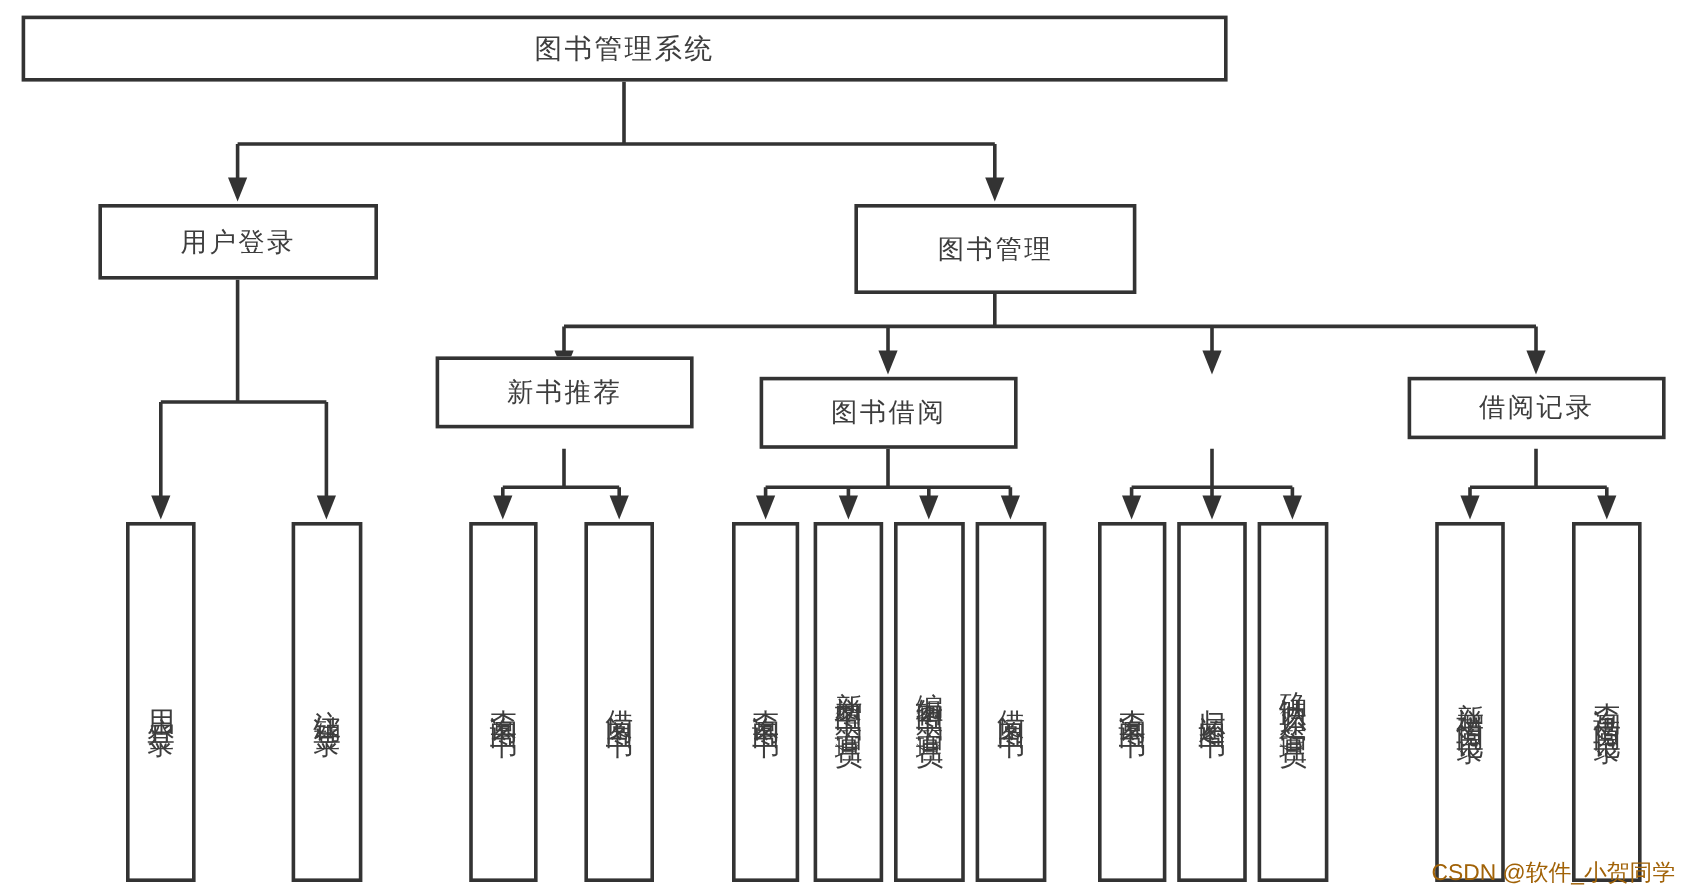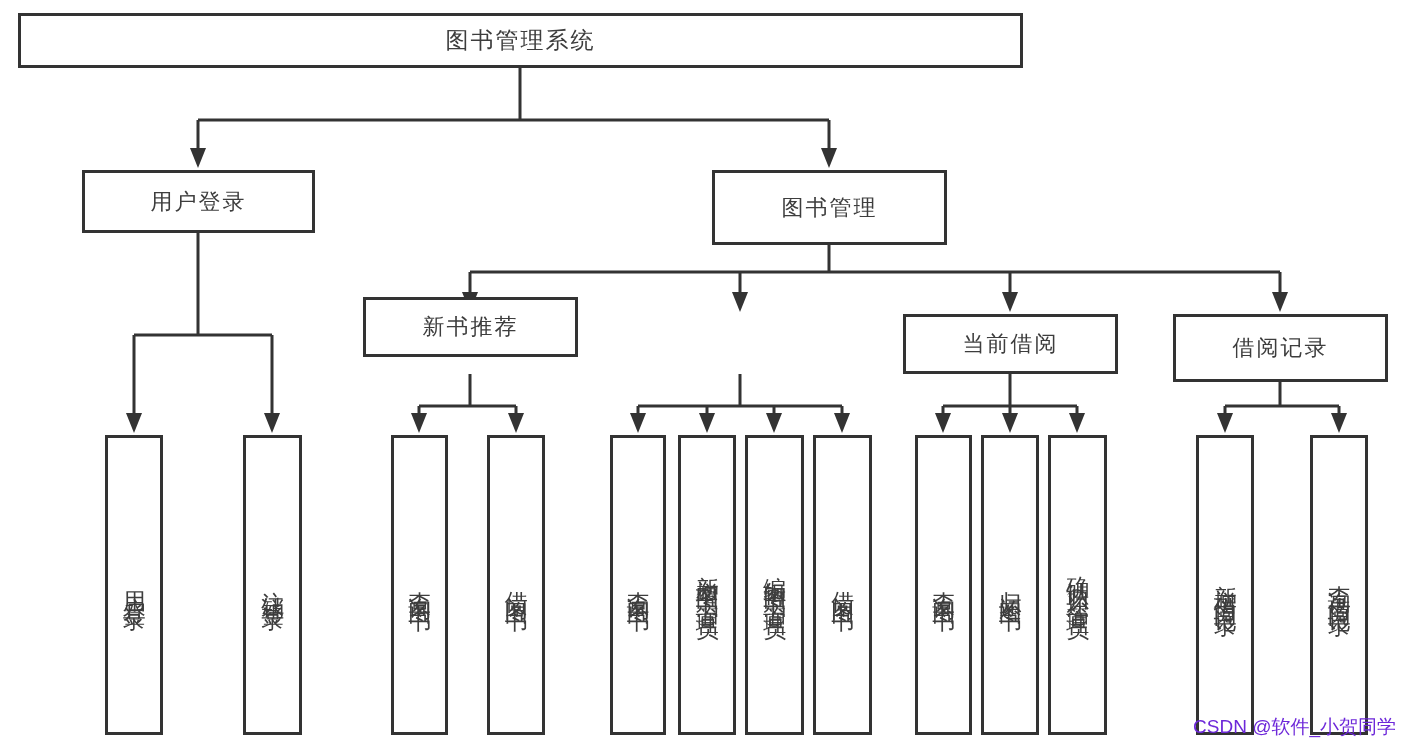--- a/index.html
+++ b/index.html
@@ -14,21 +14,21 @@
     z-index:2;
   }
   .hlabel{font-size:22px;letter-spacing:2px;white-space:nowrap;}
   .root .hlabel{font-size:23px;}
   .vbox .vlabel{
     writing-mode:vertical-rl;text-orientation:mixed;
     font-size:23px;letter-spacing:6px;line-height:1.1;white-space:nowrap;
   }
   .watermark{
     position:absolute;left:1186px;top:714px;width:210px;z-index:3;
-    font-size:19px;color:#6d28d9;white-space:nowrap;text-align:right;
+    font-size:19px;color:#a16207;white-space:nowrap;text-align:right;
   }
   path.conn{stroke:#333333;stroke-width:3;fill:none;}
   polygon.arrow{fill:#333333;stroke:none;}
 </style>
 </head>
 <body>
 
 <div class="stage">
 
   <svg viewBox="0 0 1405 747" aria-hidden="true">
@@ -81,24 +81,24 @@
   <div class="box" style="left:82px;top:170px;width:233px;height:63px">
     <span class="hlabel">用户登录</span>
   </div>
   <div class="box" style="left:712px;top:170px;width:235px;height:75px">
     <span class="hlabel">图书管理</span>
   </div>
 
   <div class="box" style="left:363px;top:297px;width:215px;height:60px">
     <span class="hlabel">新书推荐</span>
   </div>
-  <div class="box" style="left:903px;top:314px;width:215px;height:60px">
-    <span class="hlabel">当前借阅</span>
+  <div class="box" style="left:633px;top:314px;width:215px;height:60px">
+    <span class="hlabel">图书借阅</span>
   </div>
-  <div class="box" style="left:1173px;top:314px;width:215px;height:68px">
+  <div class="box" style="left:1173px;top:314px;width:215px;height:52px">
     <span class="hlabel">借阅记录</span>
   </div>
 
   <div class="box vbox" style="left:105px;top:435px;width:58px;height:300px">
     <span class="vlabel">用户登录</span>
   </div>
   <div class="box vbox" style="left:243px;top:435px;width:59px;height:300px">
     <span class="vlabel">注销登录</span>
   </div>
 

